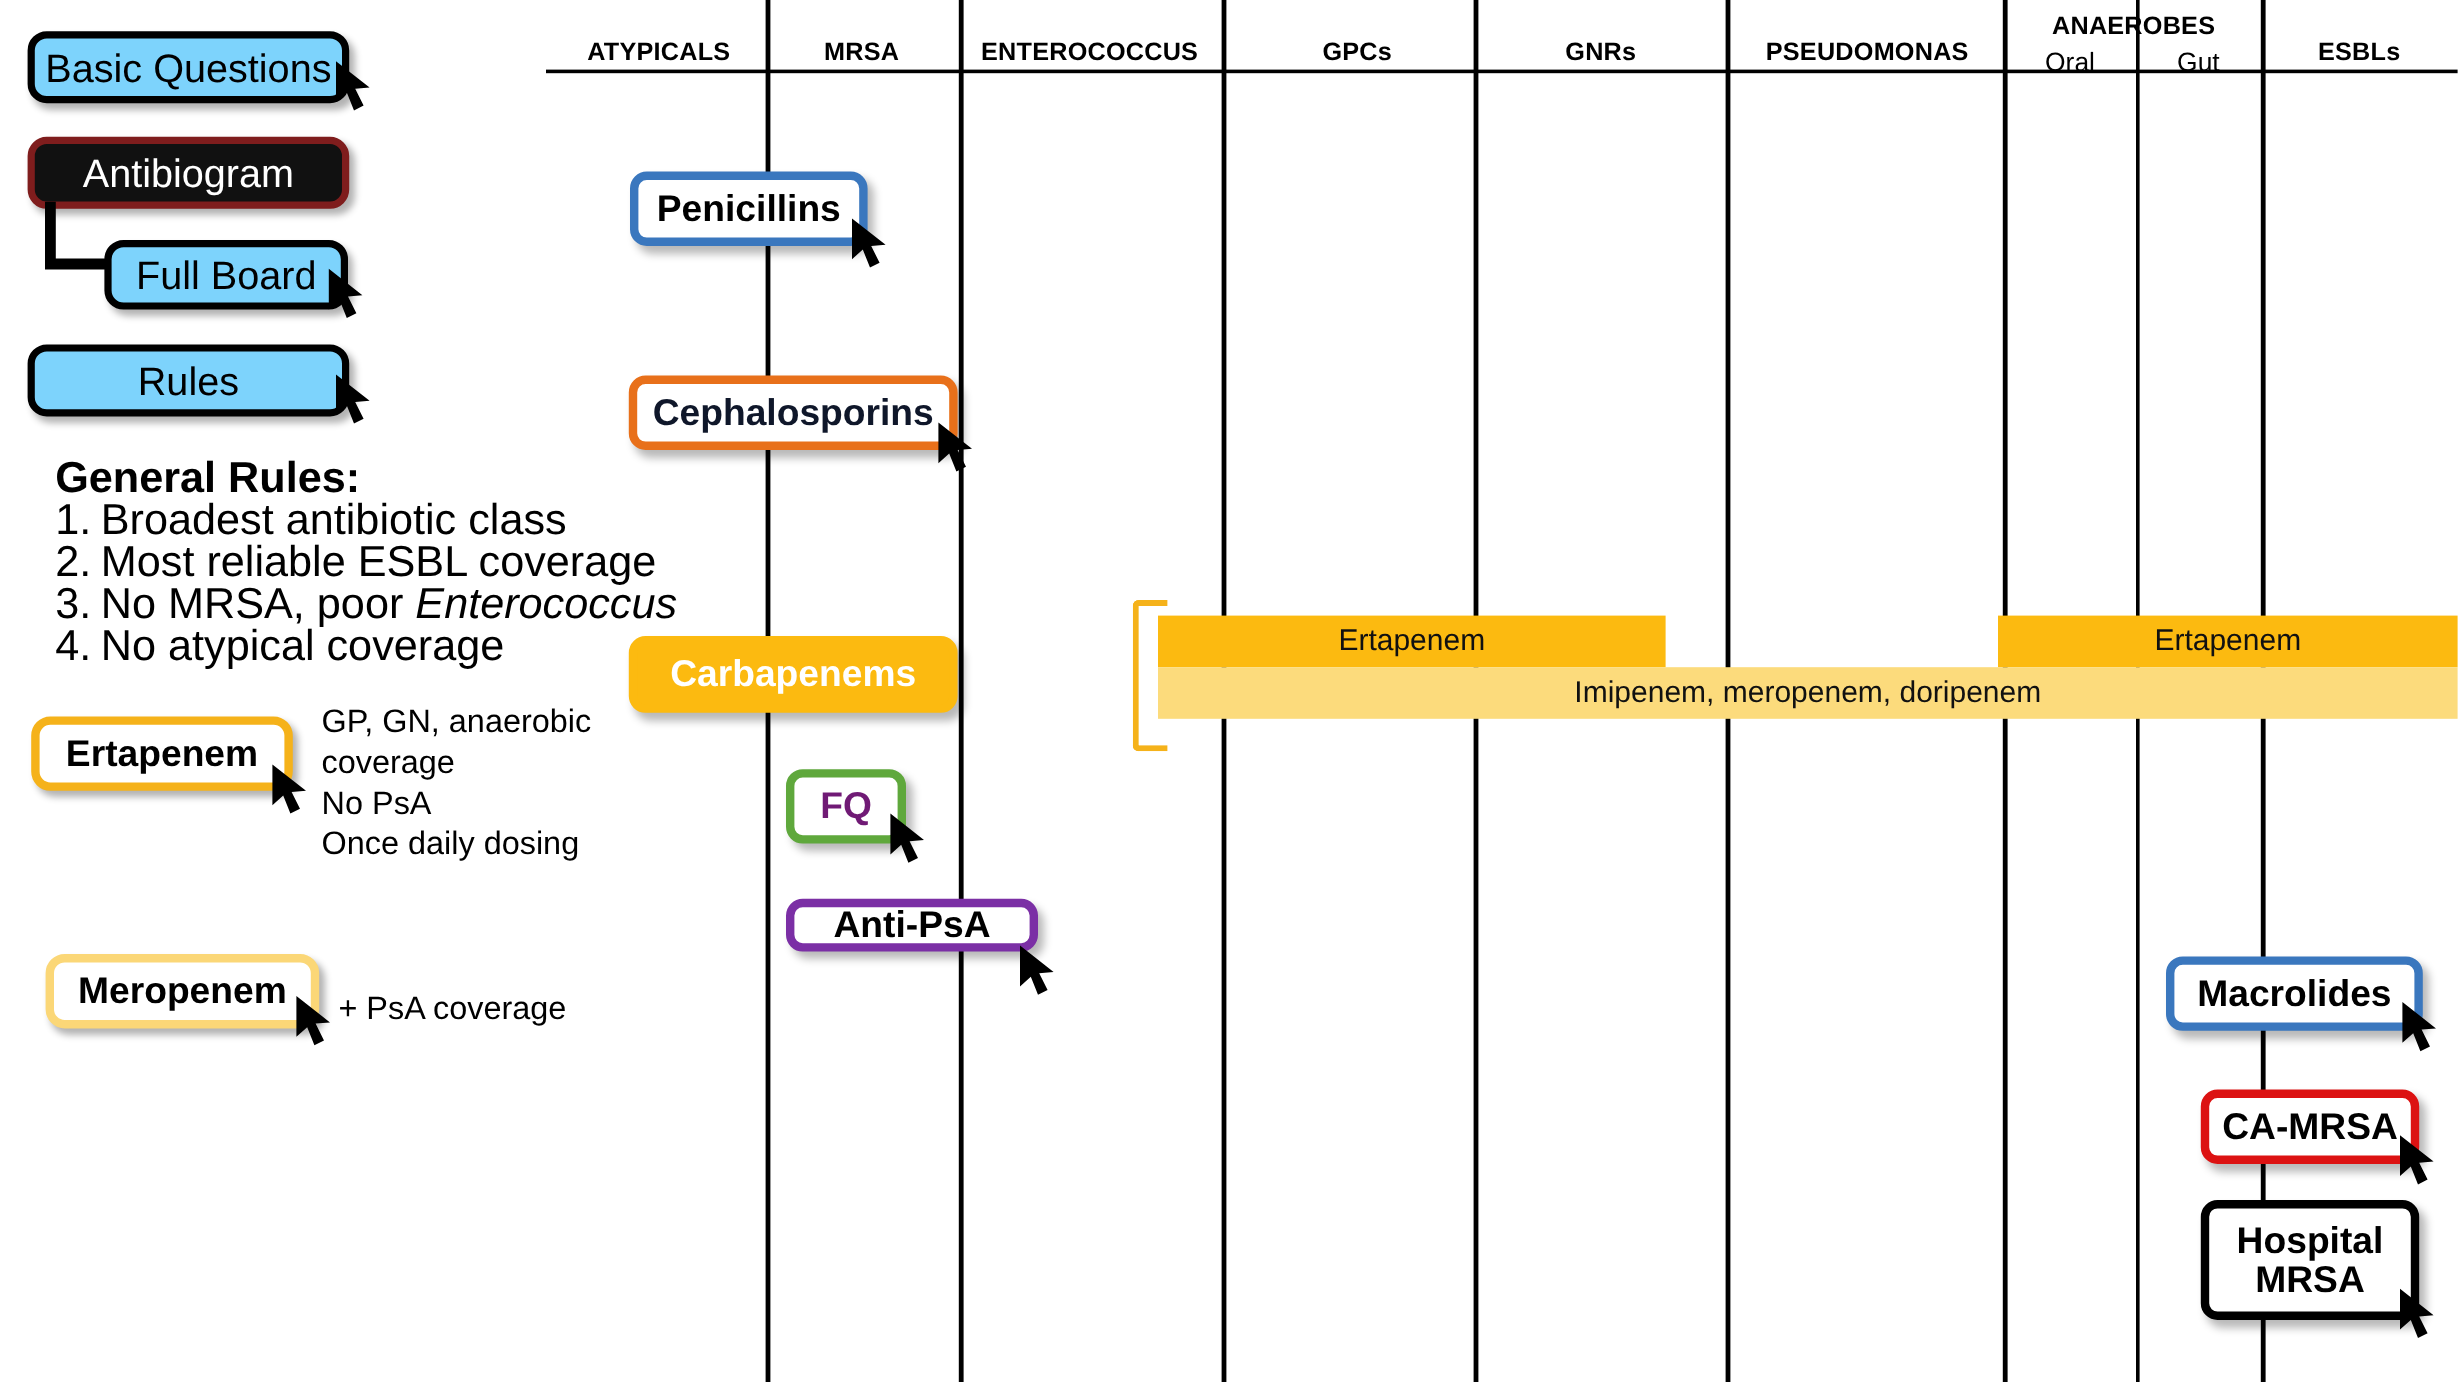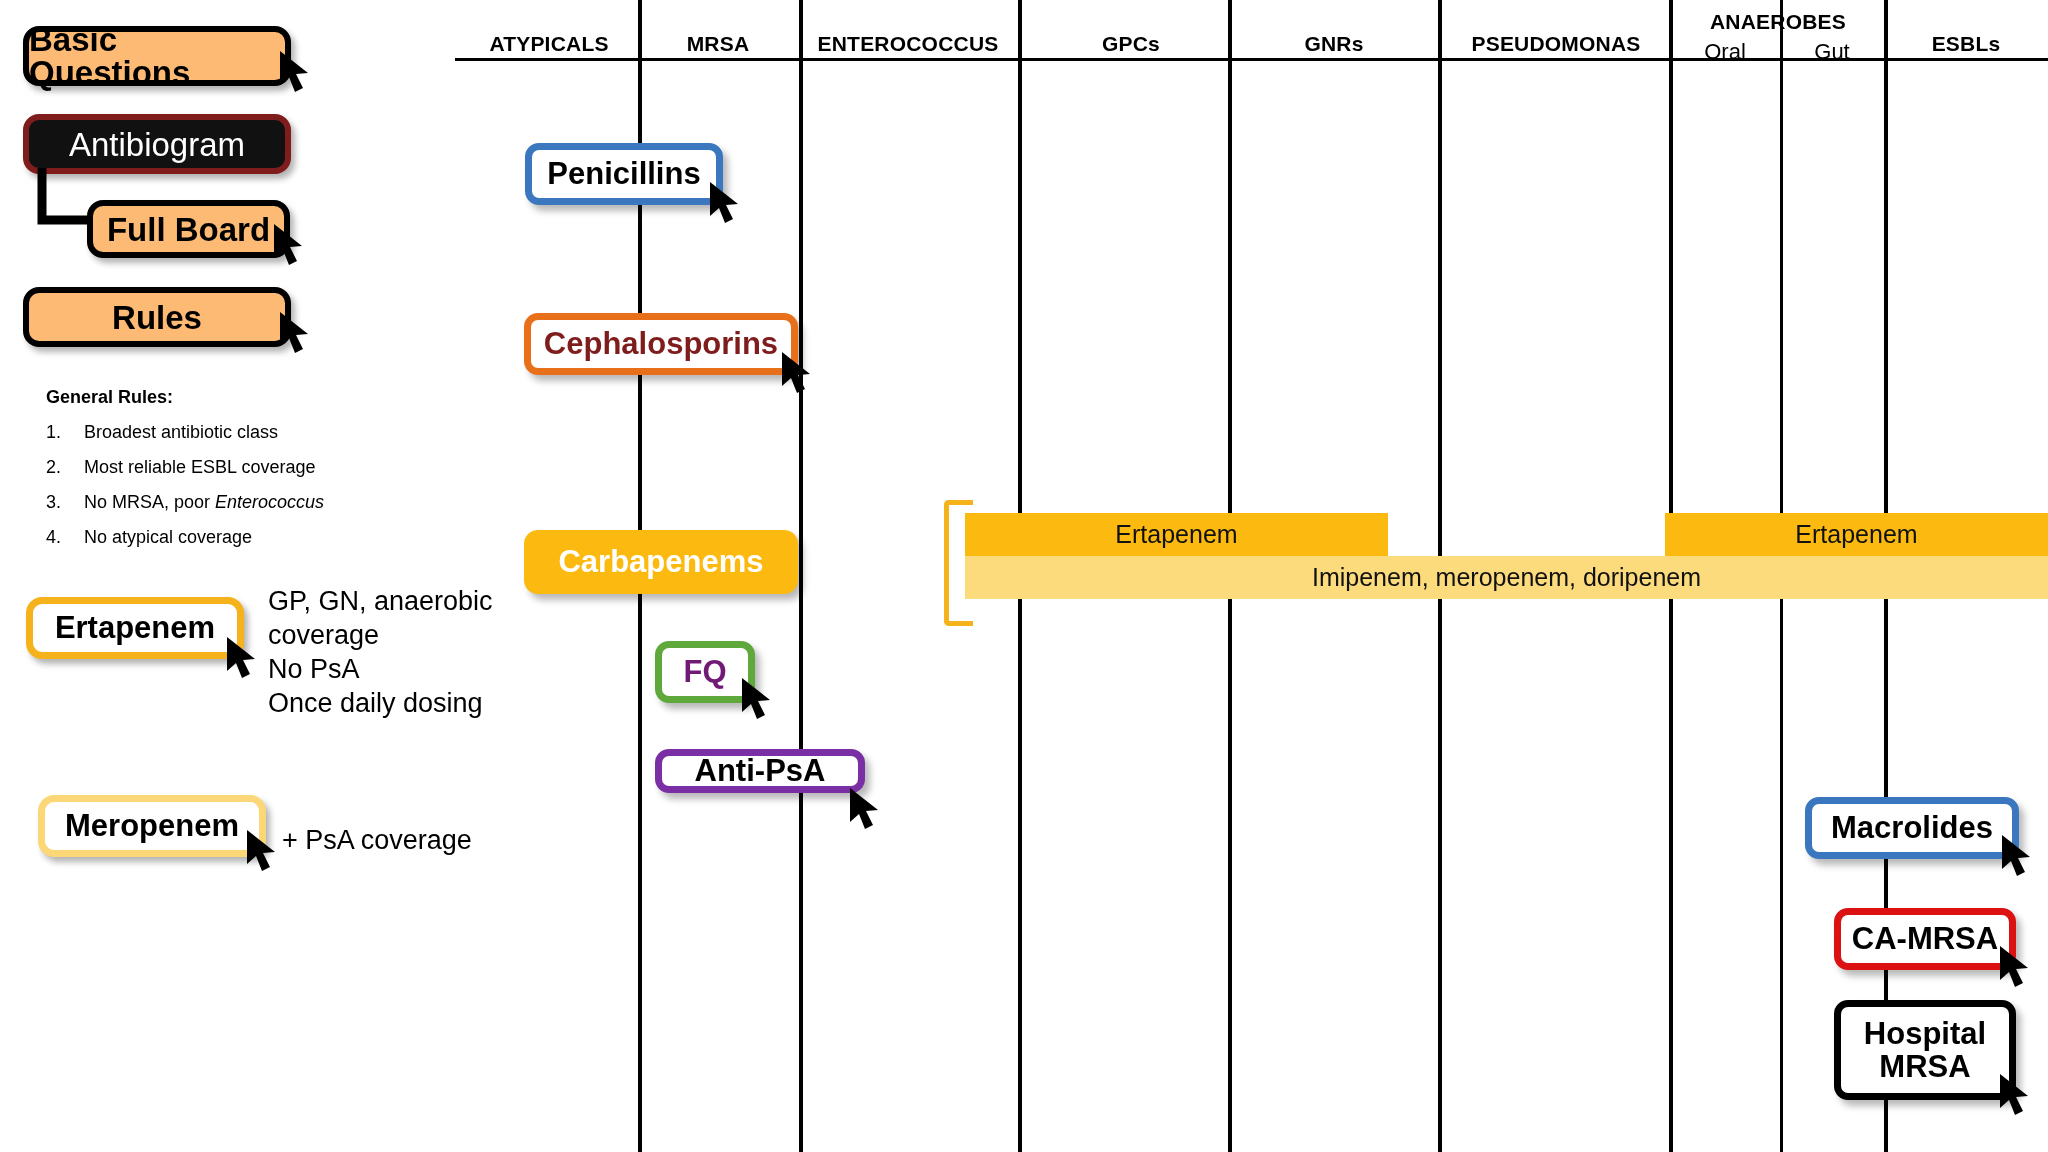--- a/index.html
+++ b/index.html
@@ -12,31 +12,31 @@
   .header-rule{position:absolute;height:3px;background:#000;}
   .col-head{position:absolute;font-weight:bold;font-size:21px;letter-spacing:.2px;
             text-align:center;white-space:nowrap;transform:translateX(-50%);}
   .col-sub{position:absolute;font-weight:normal;font-size:22px;text-align:left;
            white-space:nowrap;transform:translateX(-50%);}
 
   
   .pill{position:absolute;display:flex;align-items:center;justify-content:center;
         border-radius:16px;box-sizing:border-box;font-weight:bold;
         box-shadow:4px 5px 6px rgba(0,0,0,.30);}
-  .pill.plain{border:6px solid #000;background:#fdba74;font-weight:bold;}
+  .pill.plain{border:6px solid #000;background:#7dd3fc;font-weight:normal;}
   .pill.solid-black{background:#111;color:#fff;border:6px solid #7f1d1d;font-weight:normal;}
 
   .nav-label{font-size:33px;line-height:1;}
   .elbow{position:absolute;}
 
   
   .cursor{position:absolute;width:40px;height:46px;pointer-events:none;}
 
   
-  .rules{position:absolute;font-size:18px;line-height:35px;}
+  .rules{position:absolute;font-size:36px;line-height:35px;}
   .rules .hd{font-weight:bold;}
   .rules ol{margin:0;padding:0;list-style:none;}
   .rules li{display:flex;}
   .rules li .num{width:38px;flex:0 0 38px;}
   .rules i{font-style:italic;}
 
   
   .side-note{position:absolute;font-size:27px;line-height:34px;white-space:pre-line;}
 
   
@@ -151,21 +151,21 @@
   </svg>
   <div class="side-note" style="left:282px;top:823px;width:250px;">+ PsA coverage</div>
 
   <div class="classbox" style="left:525px;top:143px;width:198px;height:62px;border:7px solid #3A77BE;color:#000;font-size:31px;">
     <span>Penicillins</span>
   </div>
   <svg class="cursor" style="left:708px;top:180px;" viewBox="0 0 40 46">
     <polygon points="2,2 2,36 11,28 17,43 25,39 18,25 30,24" fill="#000"></polygon>
   </svg>
 
-  <div class="classbox" style="left:524px;top:313px;width:274px;height:62px;border:7px solid #E8701A;color:#7f1d1d;font-size:31px;">
+  <div class="classbox" style="left:524px;top:313px;width:274px;height:62px;border:7px solid #E8701A;color:#0f172a;font-size:31px;">
     <span>Cephalosporins</span>
   </div>
   <svg class="cursor" style="left:780px;top:350px;" viewBox="0 0 40 46">
     <polygon points="2,2 2,36 11,28 17,43 25,39 18,25 30,24" fill="#000"></polygon>
   </svg>
 
   <div class="classbox" style="left:524px;top:530px;width:274px;height:64px;border:7px solid #FCBA10;background:#FCBA10;color:#fff;font-size:31px;">
     <span>Carbapenems</span>
   </div>
 

